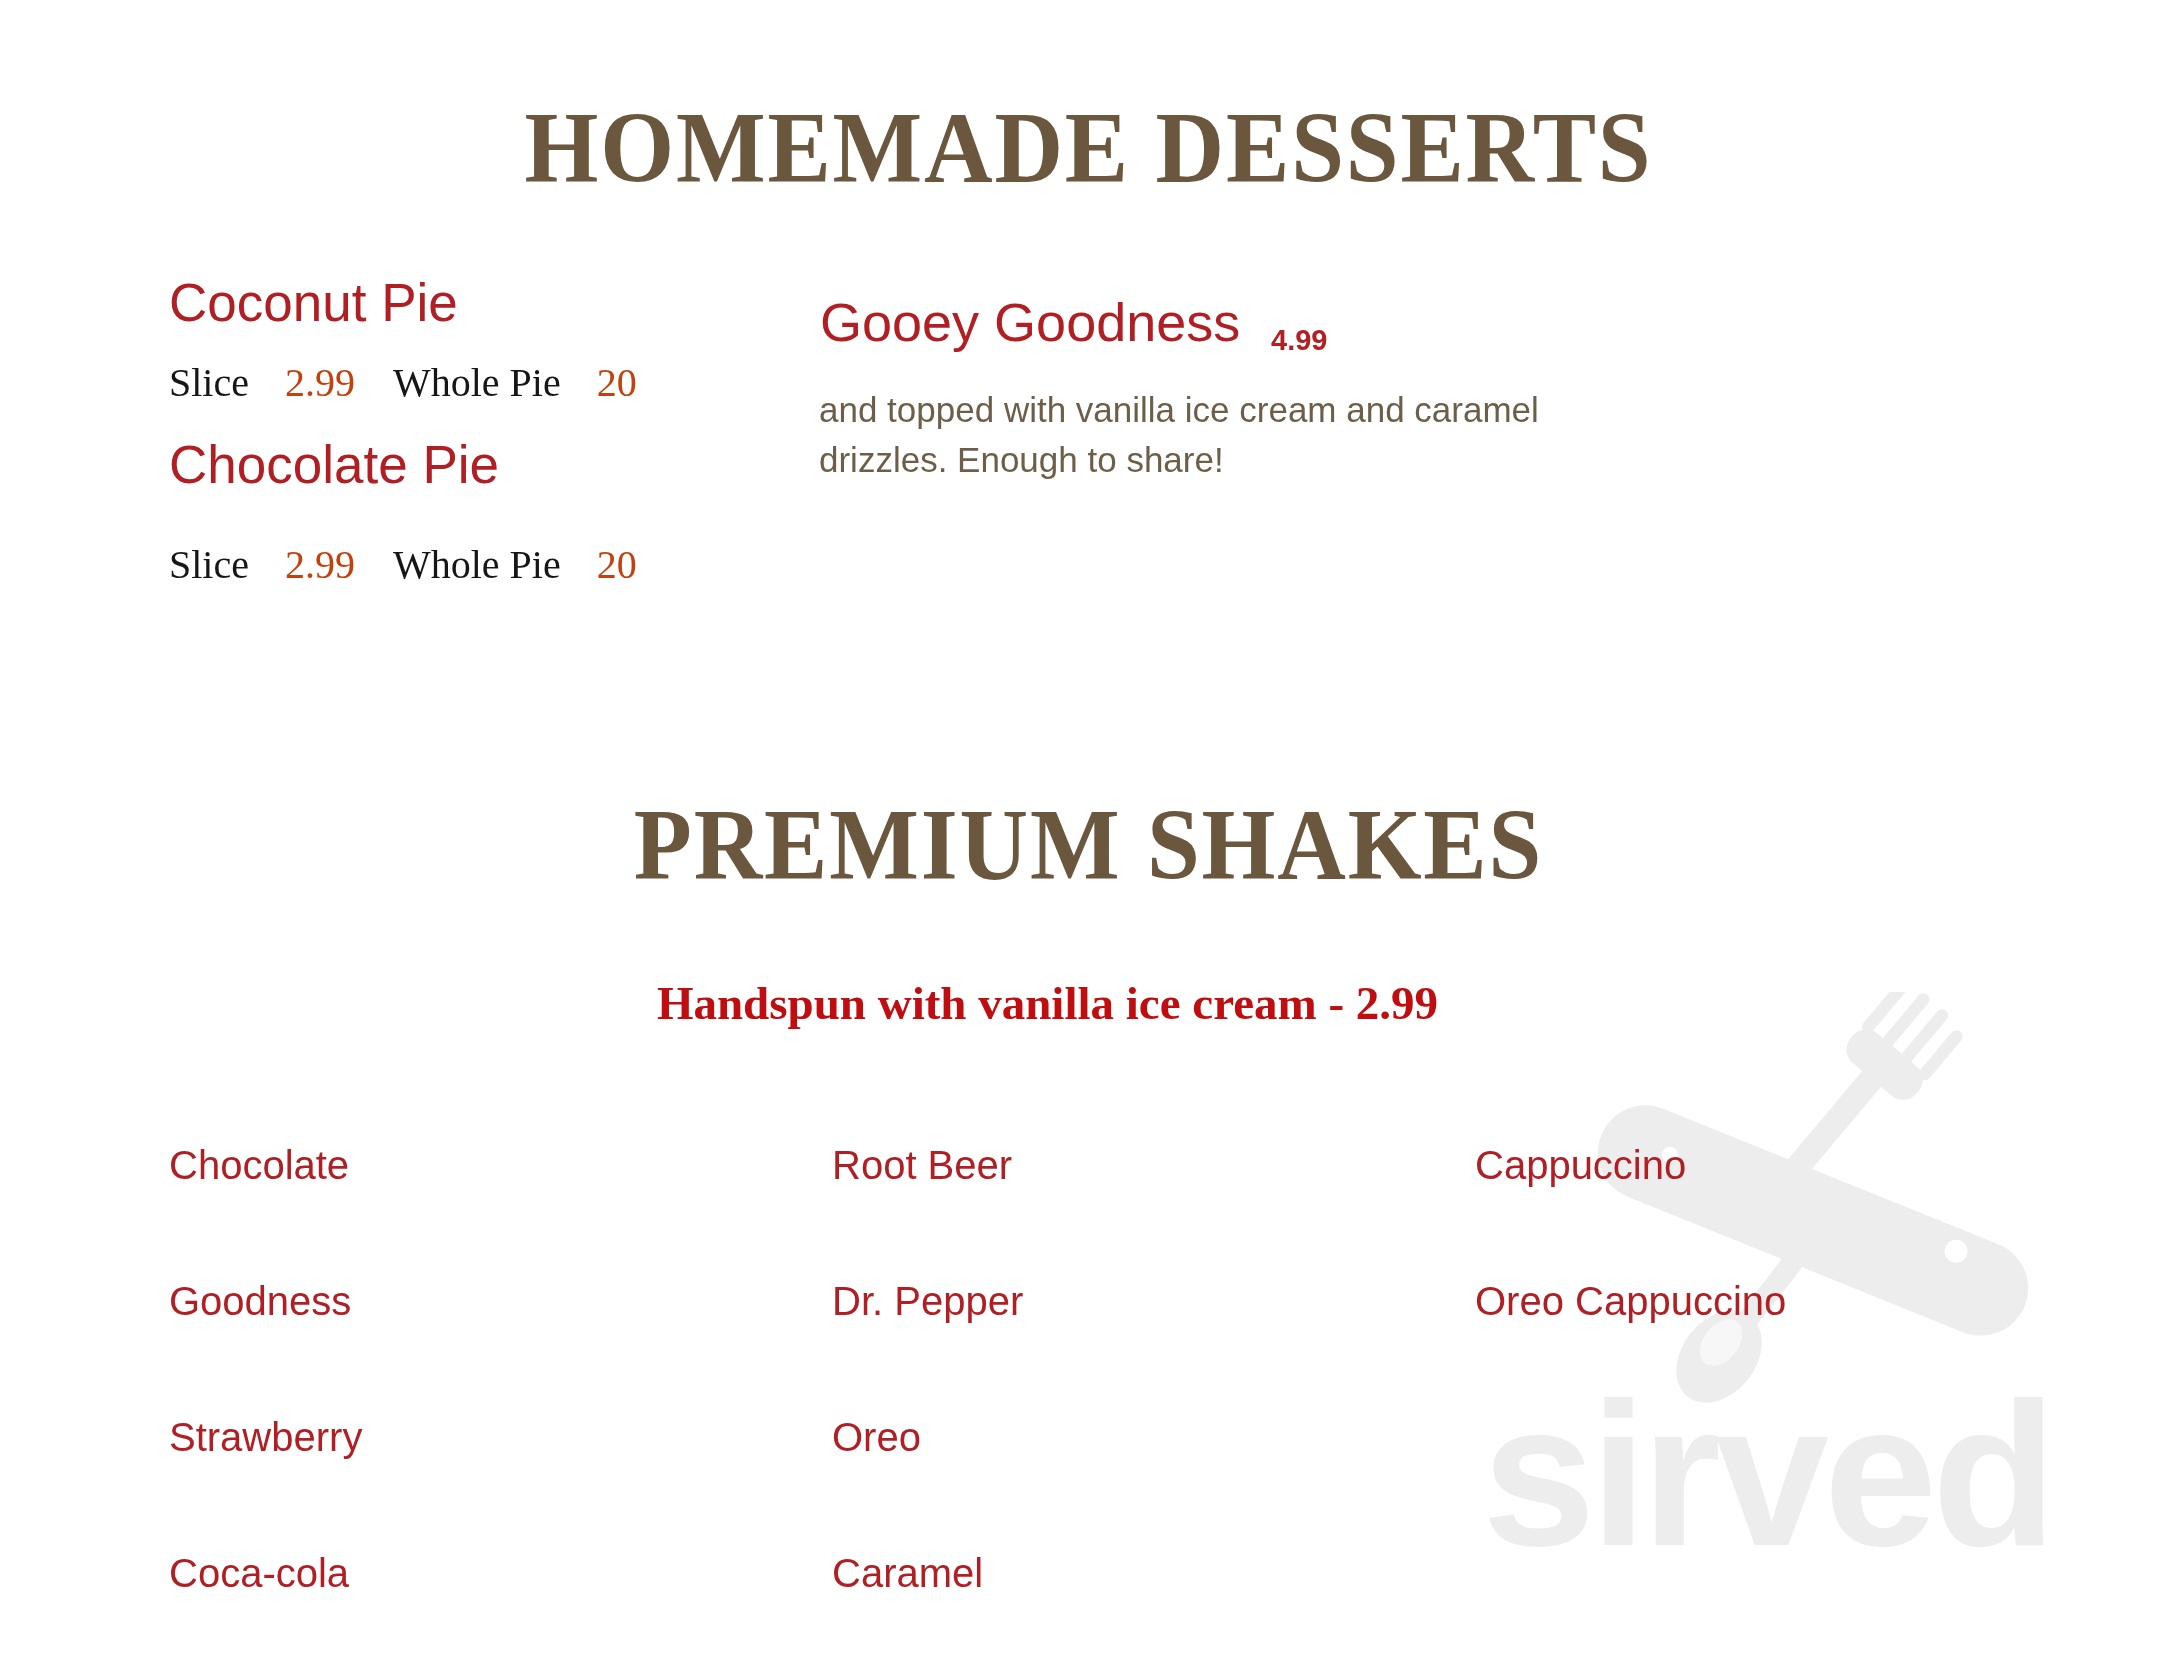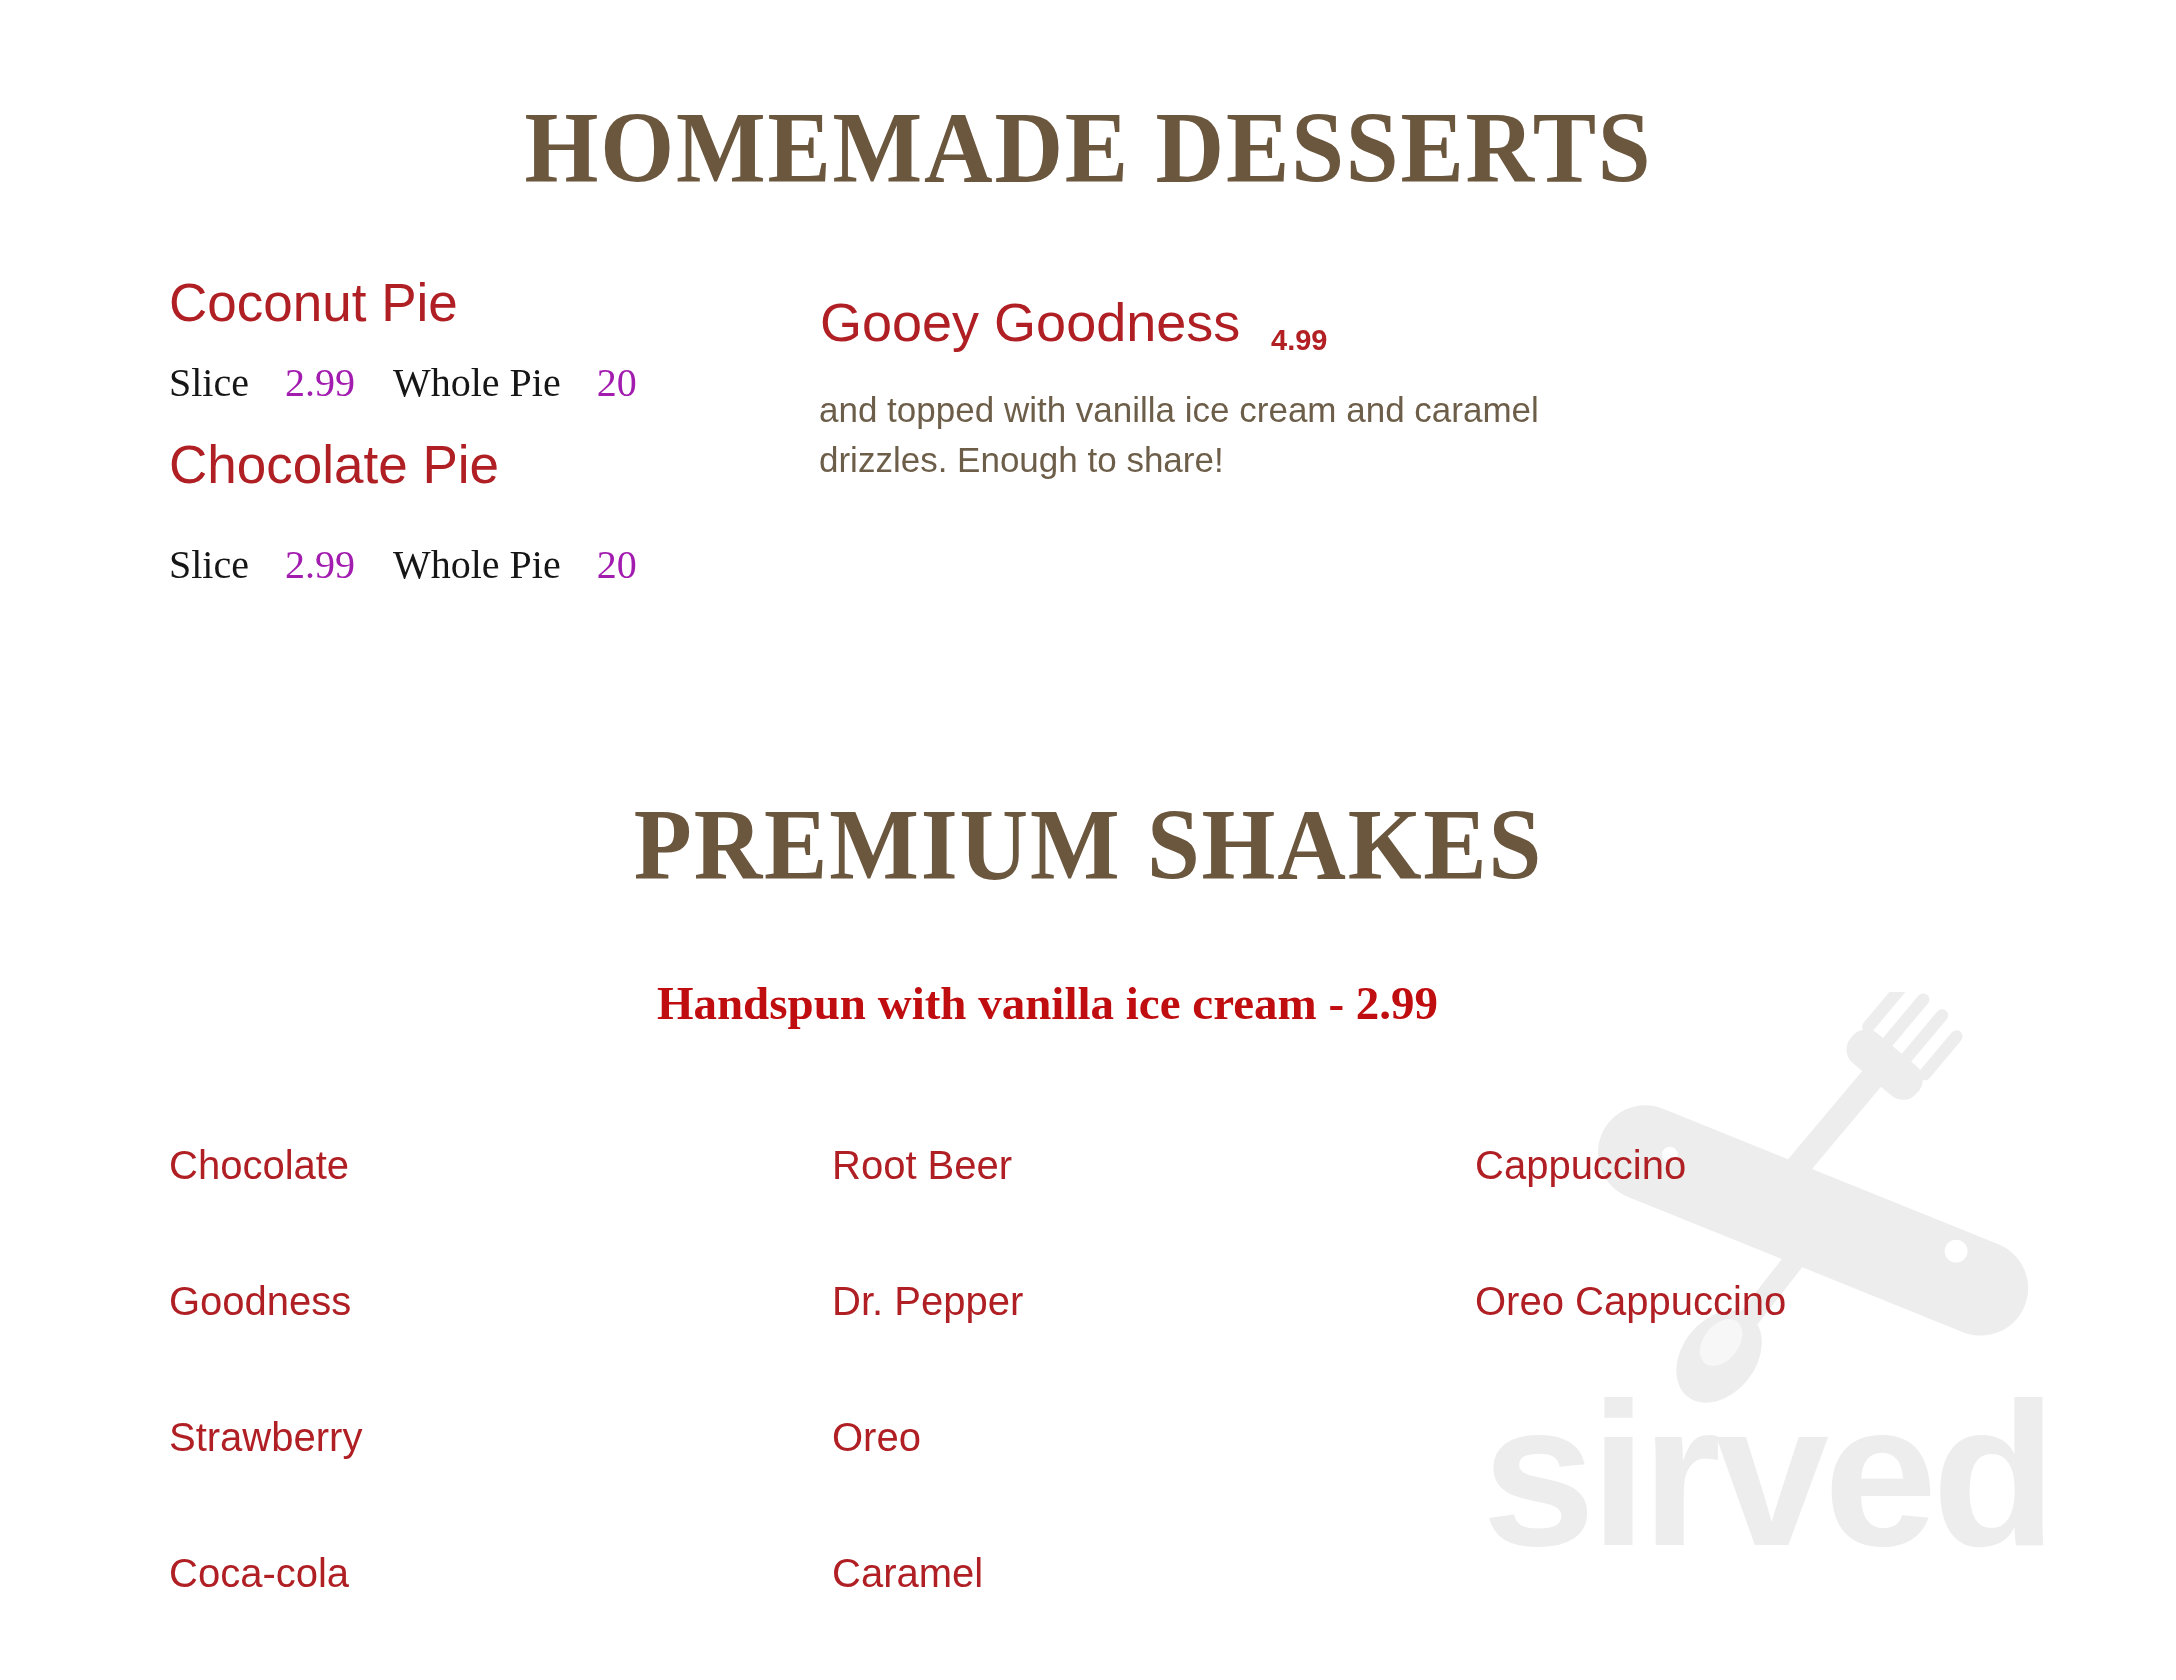--- a/index.html
+++ b/index.html
@@ -25,21 +25,21 @@
   .name-chocolate { left:169px; top:438px; }
   .name-gooey     { left:820px; top:295px; font-size:54px; }
   .price-line {
     position:absolute; z-index:2; white-space:nowrap;
     font-family:"Liberation Serif", serif; font-size:40px; line-height:1;
     color:#161616;
   }
   .price-line-1 { left:169px; top:363px; }
   .price-line-2 { left:169px; top:545px; }
   .price-line .lbl { color:#161616;text-align:right; }
-  .price-line .val { color:#a21caf; margin-left:26px;text-align:center; }
+  .price-line .val { color:#c2410c; margin-left:26px;text-align:center; }
   .price-line .lbl2 { margin-left:28px; }
   .feature-price {
     position:absolute; left:1271px; top:326px; z-index:2;
     font-size:29px; font-weight:bold; line-height:1; color:#b22023;
   }
   .feature-desc {
     position:absolute; left:819px; top:385px; width:860px; z-index:2;
     font-size:35px; line-height:50px; color:#6d5e49;
   }
   

